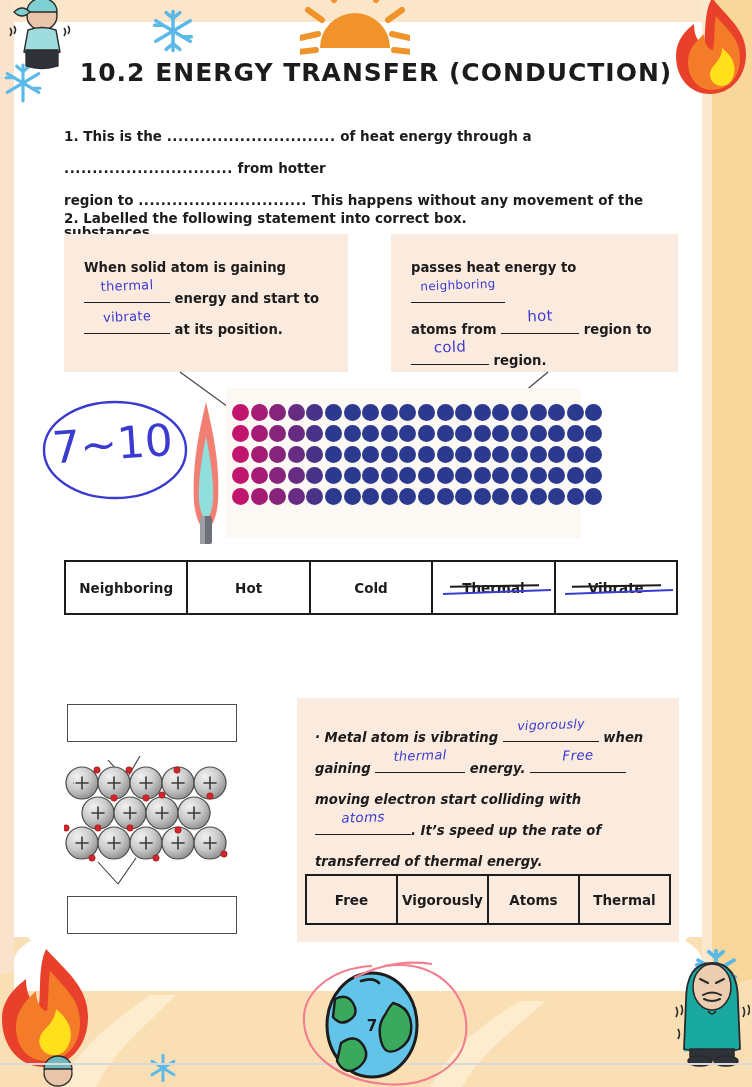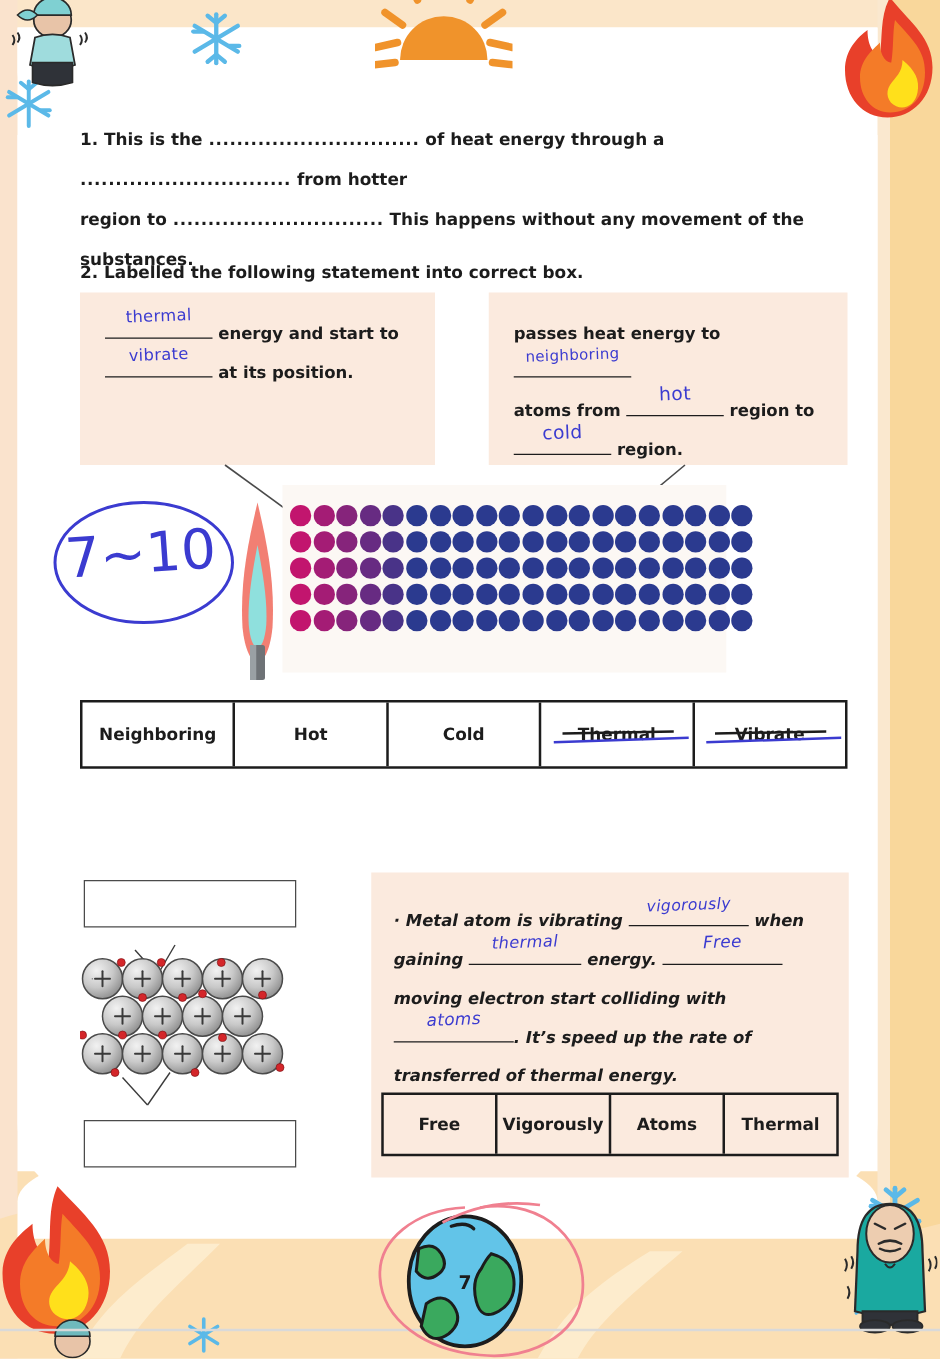--- a/index.html
+++ b/index.html
@@ -47,21 +47,21 @@
 
   h1.title {
     position:absolute; left:0; right:0; top:58px;
     text-align:center;
     font-size:25px; font-weight:bold; letter-spacing:1.0px;
     color:#1c1c1c; margin:0;
     font-family:"DejaVu Sans", sans-serif;
   }
 
   .q { position:absolute; color:#1c1c1c; font-weight:bold; font-size:13.5px; line-height:32px; }
-  .q1 { left:64px; top:96px; width:600px; }
+  .q1 { left:64px; top:120px; width:600px; }
   .q2 { left:64px; top:202px; }
   .q3 { left:64px; top:637px; }
   .q3b{ left:64px; top:668px; }
 
   .dots { letter-spacing:0.5px; }
 
   
   .stmt {
     position:absolute; background:#fbeade;
     padding:18px 20px 22px 20px;
@@ -292,36 +292,38 @@
         <path d="M74,56 q3,5 0,10"></path>
       <path d="M4,80 q3,5 0,10"></path>
     </g>
   </svg>
 
   <div class="divider-line"></div>
 </div>
 
 <div id="content">
 
+  <h1 class="title">10.2 ENERGY TRANSFER (CONDUCTION)</h1>
 
   <div class="q q1">
     <span>1.</span>
     <span>This is the</span>
     <span class="dots">..............................</span>
     <span>of heat energy through a</span>
     <span class="dots">..............................</span>
     <span>from hotter</span><br>
     <span>region to</span>
     <span class="dots">..............................</span>
     <span>This happens without any movement of the substances.</span>
   </div>
 
   <div class="q q2">2. Labelled the following statement into correct box.</div>
 
   <div class="stmt stmt-left">
+    <div>When solid atom is gaining</div>
     <div>
       <span class="blank-line" style="width:86px;height:19px">
         <span class="hw">thermal</span>
       </span>
       <span>energy and start to</span>
     </div>
     <div>
       <span class="blank-line" style="width:86px;height:19px">
         <span class="hw">vibrate</span>
       </span>

